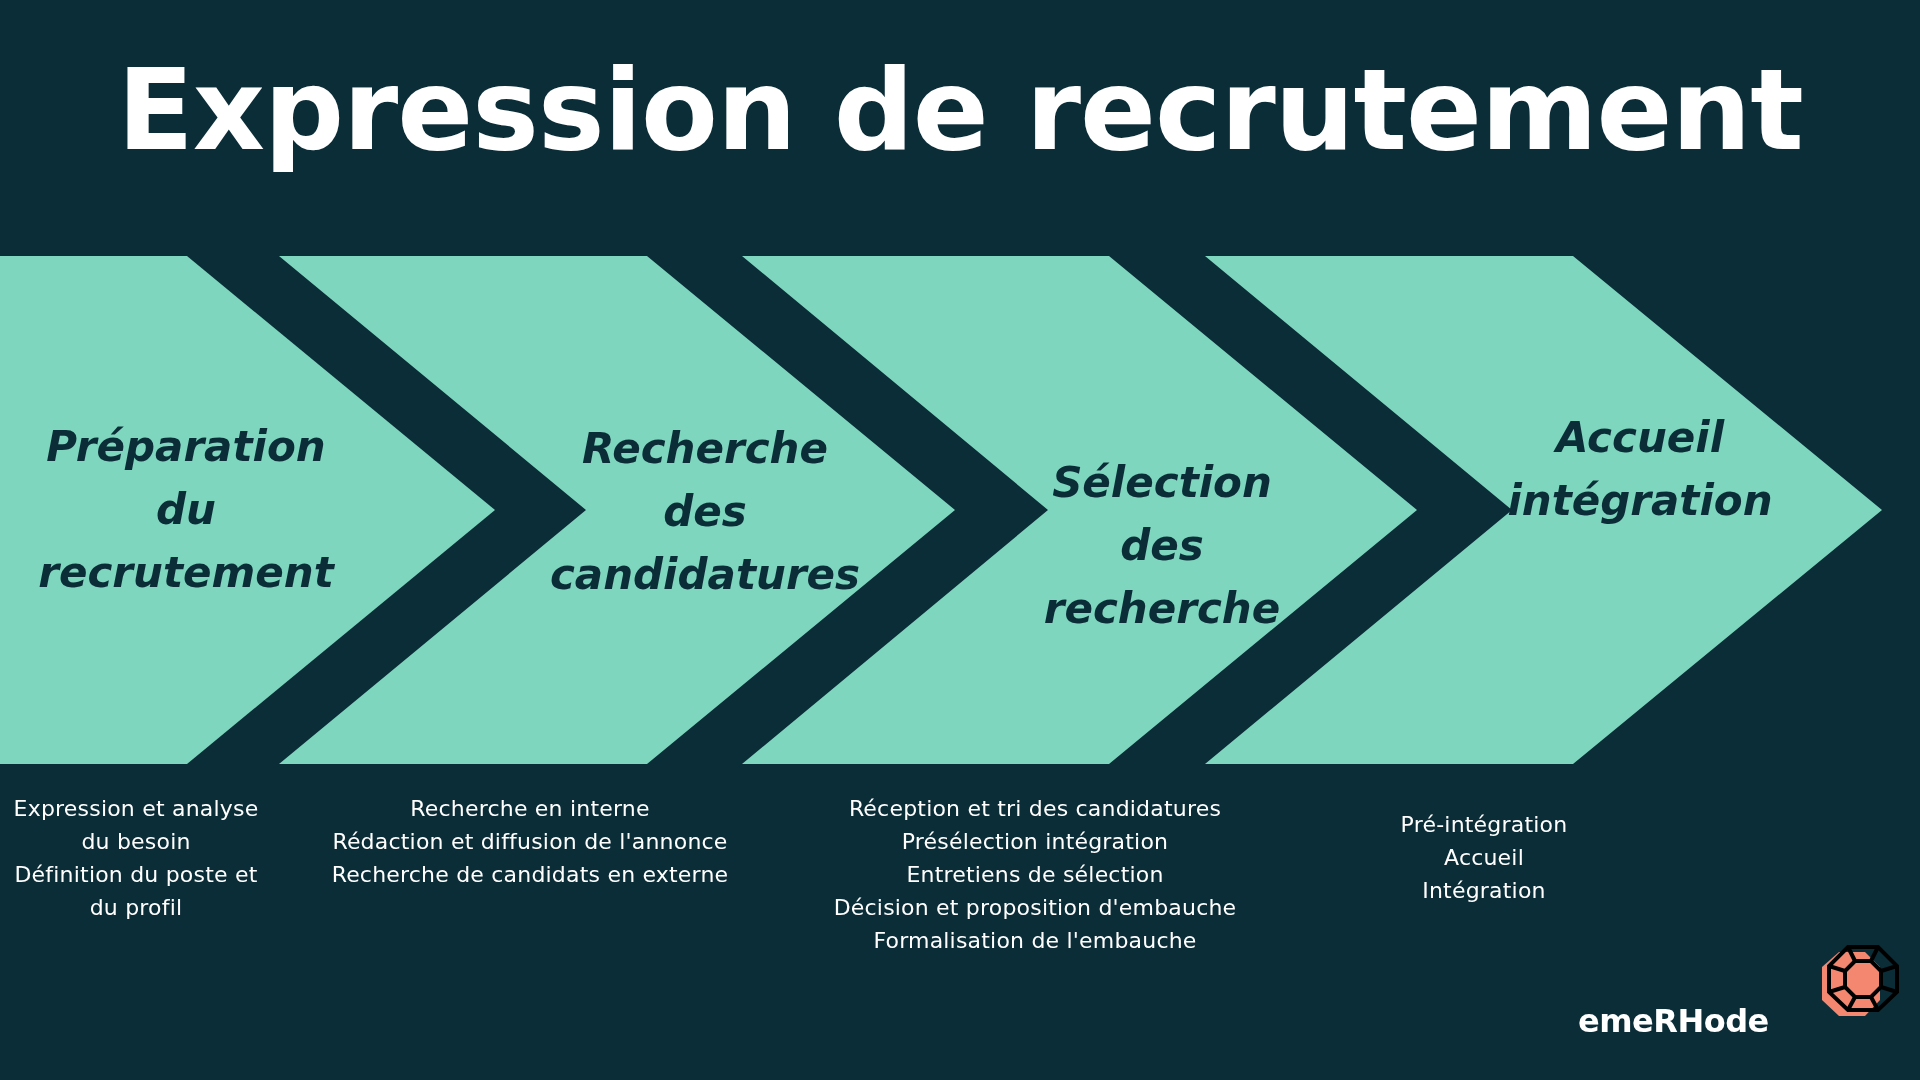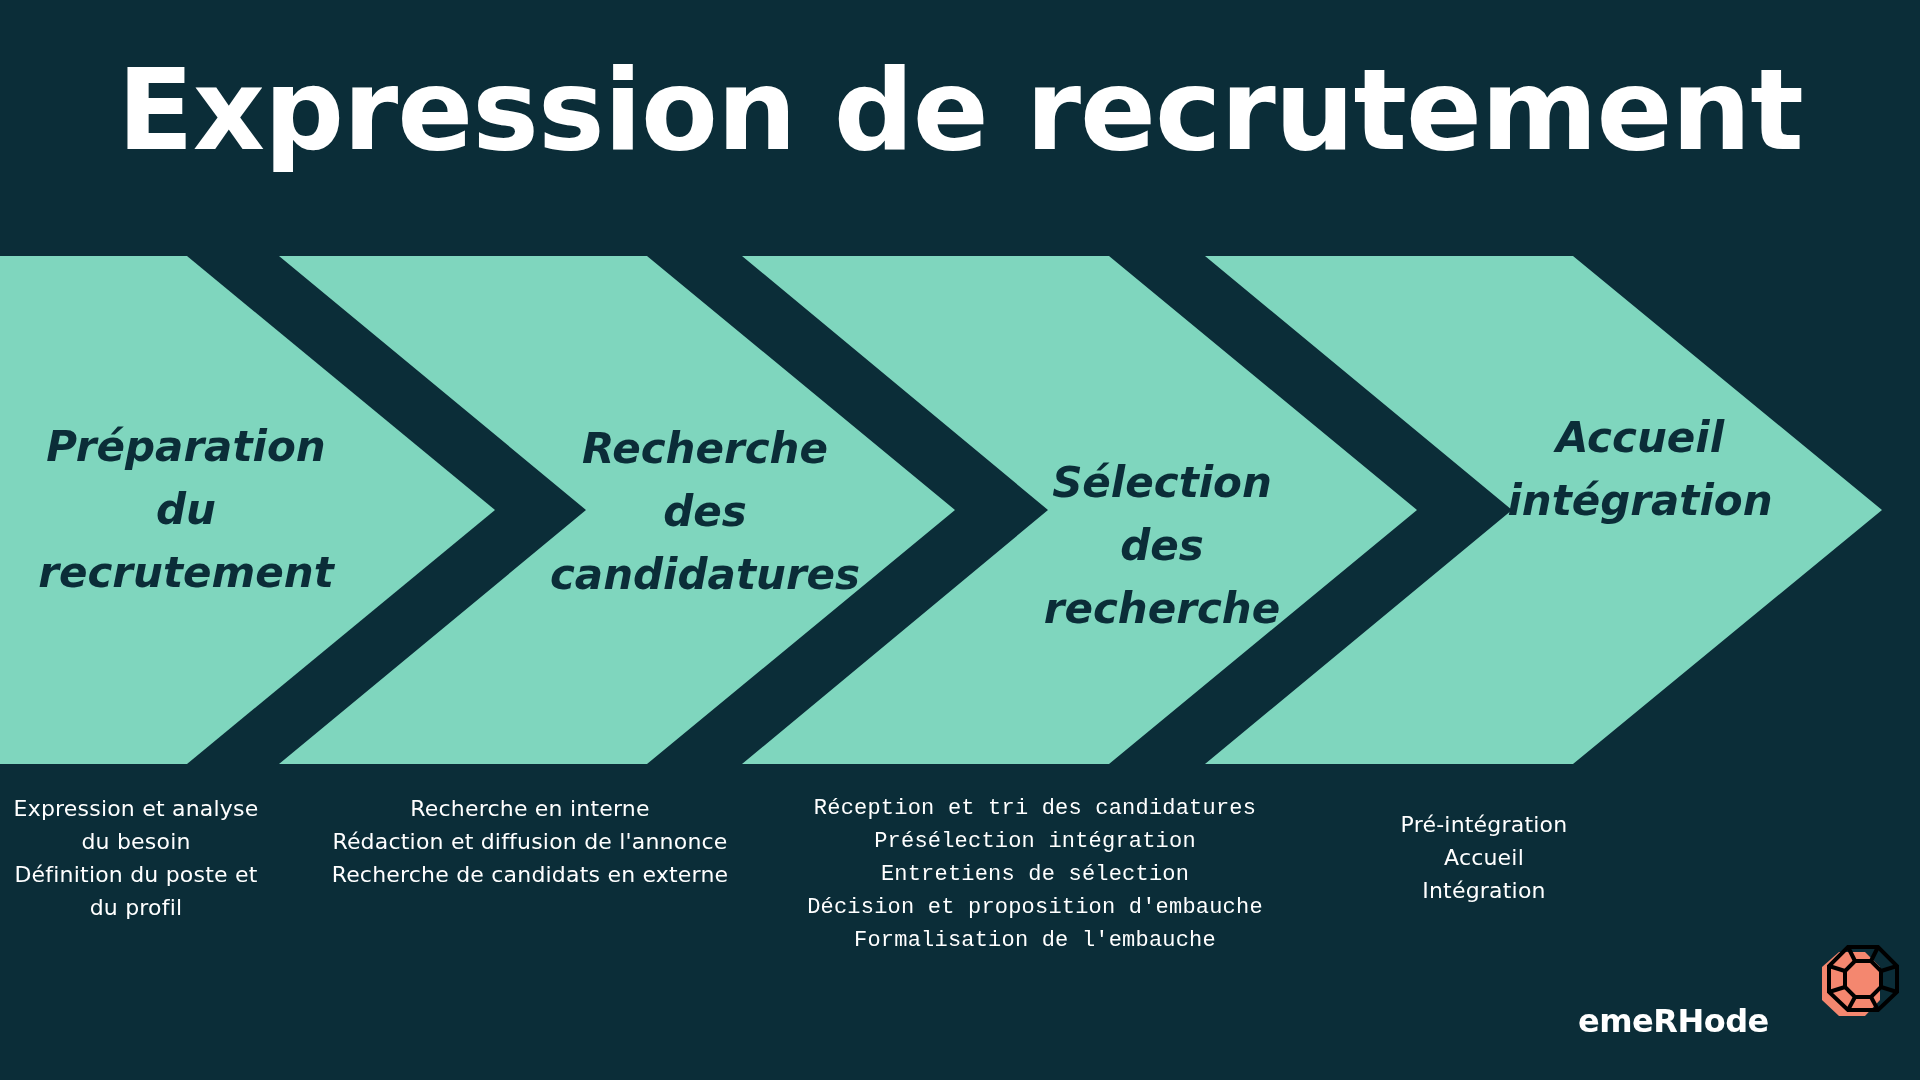--- a/index.html
+++ b/index.html
@@ -102,21 +102,21 @@
   <span>Expression et analyse</span>
   <span>du besoin</span>
   <span>Définition du poste et</span>
   <span>du profil</span>
 </div>
 <div class="step-details" style="left:300px; top:792px;">
   <span>Recherche en interne</span>
   <span>Rédaction et diffusion de l'annonce</span>
   <span>Recherche de candidats en externe</span>
 </div>
-<div class="step-details" style="left:805px; top:792px;font-family:Liberation Mono, monospace;">
+<div class="step-details" style="left:805px; top:792px;">
   <span>Réception et tri des candidatures</span>
   <span>Présélection intégration</span>
   <span>Entretiens de sélection</span>
   <span>Décision et proposition d'embauche</span>
   <span>Formalisation de l'embauche</span>
 </div>
 <div class="step-details" style="left:1254px; top:808px;">
   <span>Pré-intégration</span>
   <span>Accueil</span>
   <span>Intégration</span>

